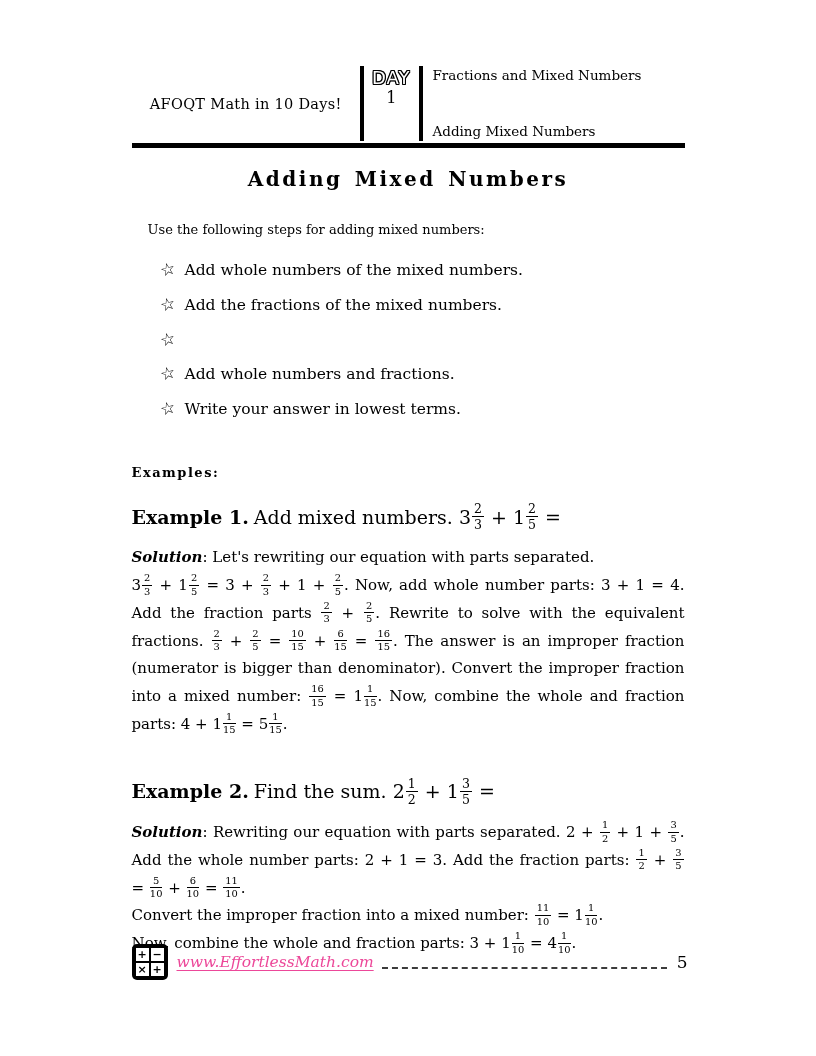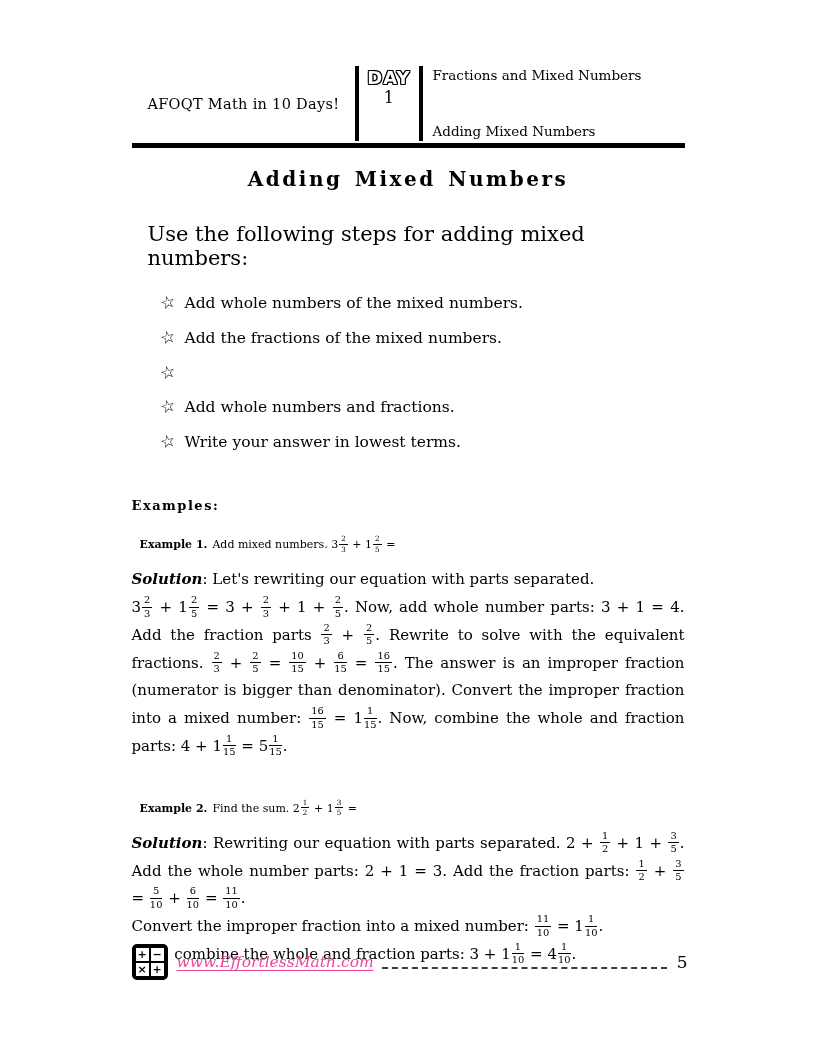--- a/index.html
+++ b/index.html
@@ -21,53 +21,53 @@
   }
   .header-left {
     flex:1; display:flex; align-items:center; justify-content:center;
     font-size:14.5px; letter-spacing:0.3px;
   }
   .day-box {
     border-left:4px solid #000; border-right:4px solid #000;
     padding:1px 8px 0; text-align:center; min-width:56px;
   }
   .day-word {
-    font-family:"DejaVu Sans", sans-serif; font-weight:bold;
+    font-family:"DejaVu Sans", sans-serif; font-weight:normal;
     font-size:18px; letter-spacing:1px; color:#fff;
     text-shadow:-1px -1px 0 #000, 1px -1px 0 #000, -1px 1px 0 #000, 1px 1px 0 #000, 0 1px 0 #000, 0 -1px 0 #000, 1px 0 0 #000, -1px 0 0 #000;
   }
   .day-num { font-size:16px; line-height:1.2; }
   .header-right {
     width:262px; padding-left:10px;
     display:flex; flex-direction:column; justify-content:center;
     font-size:13.5px; line-height:1.45;gap:36px;
   }
 
   
   .page-title {
     margin-top:19px; text-align:center;
     font-size:20px; font-weight:bold;
     letter-spacing:2.5px; word-spacing:3px;
   }
 
   
-  .intro { margin-top:31px; padding-left:16px; font-size:21px; }
+  .intro { margin-top:31px; padding-left:16px; font-size:13px; }
   .steps { margin-top:22px; list-style:none; padding-left:28px; }
   .steps li { display:flex; align-items:baseline; margin-bottom:14px; font-size:15.5px; line-height:20px; }
   .star {
     display:inline-block; transform:rotate(-14deg);
     font-family:"DejaVu Sans", sans-serif; font-size:17px;
     width:16px; margin-right:9px; flex:0 0 auto;
   }
 
   
   .examples-heading {
     margin-top:46px; font-size:13px; font-weight:bold; letter-spacing:1.5px;
   }
-  .example-prompt { margin-top:22px; font-size:11px;margin-left:8px; }
+  .example-prompt { margin-top:22px; font-size:19px; }
   .ex-label { font-weight:bold; margin-right:5px; }
   .solution { margin-top:13px; font-size:15px; line-height:1.85; text-align:justify; }
   .sol-label { font-weight:bold; font-style:italic; }
   .example-2 .example-prompt { margin-top:38px; }
 
   
   .math { white-space:nowrap; }
   .frac {
     display:inline-block; text-align:center; vertical-align:-0.45em;
     line-height:1.05; font-size:0.66em; padding:0 1px; white-space:nowrap;

